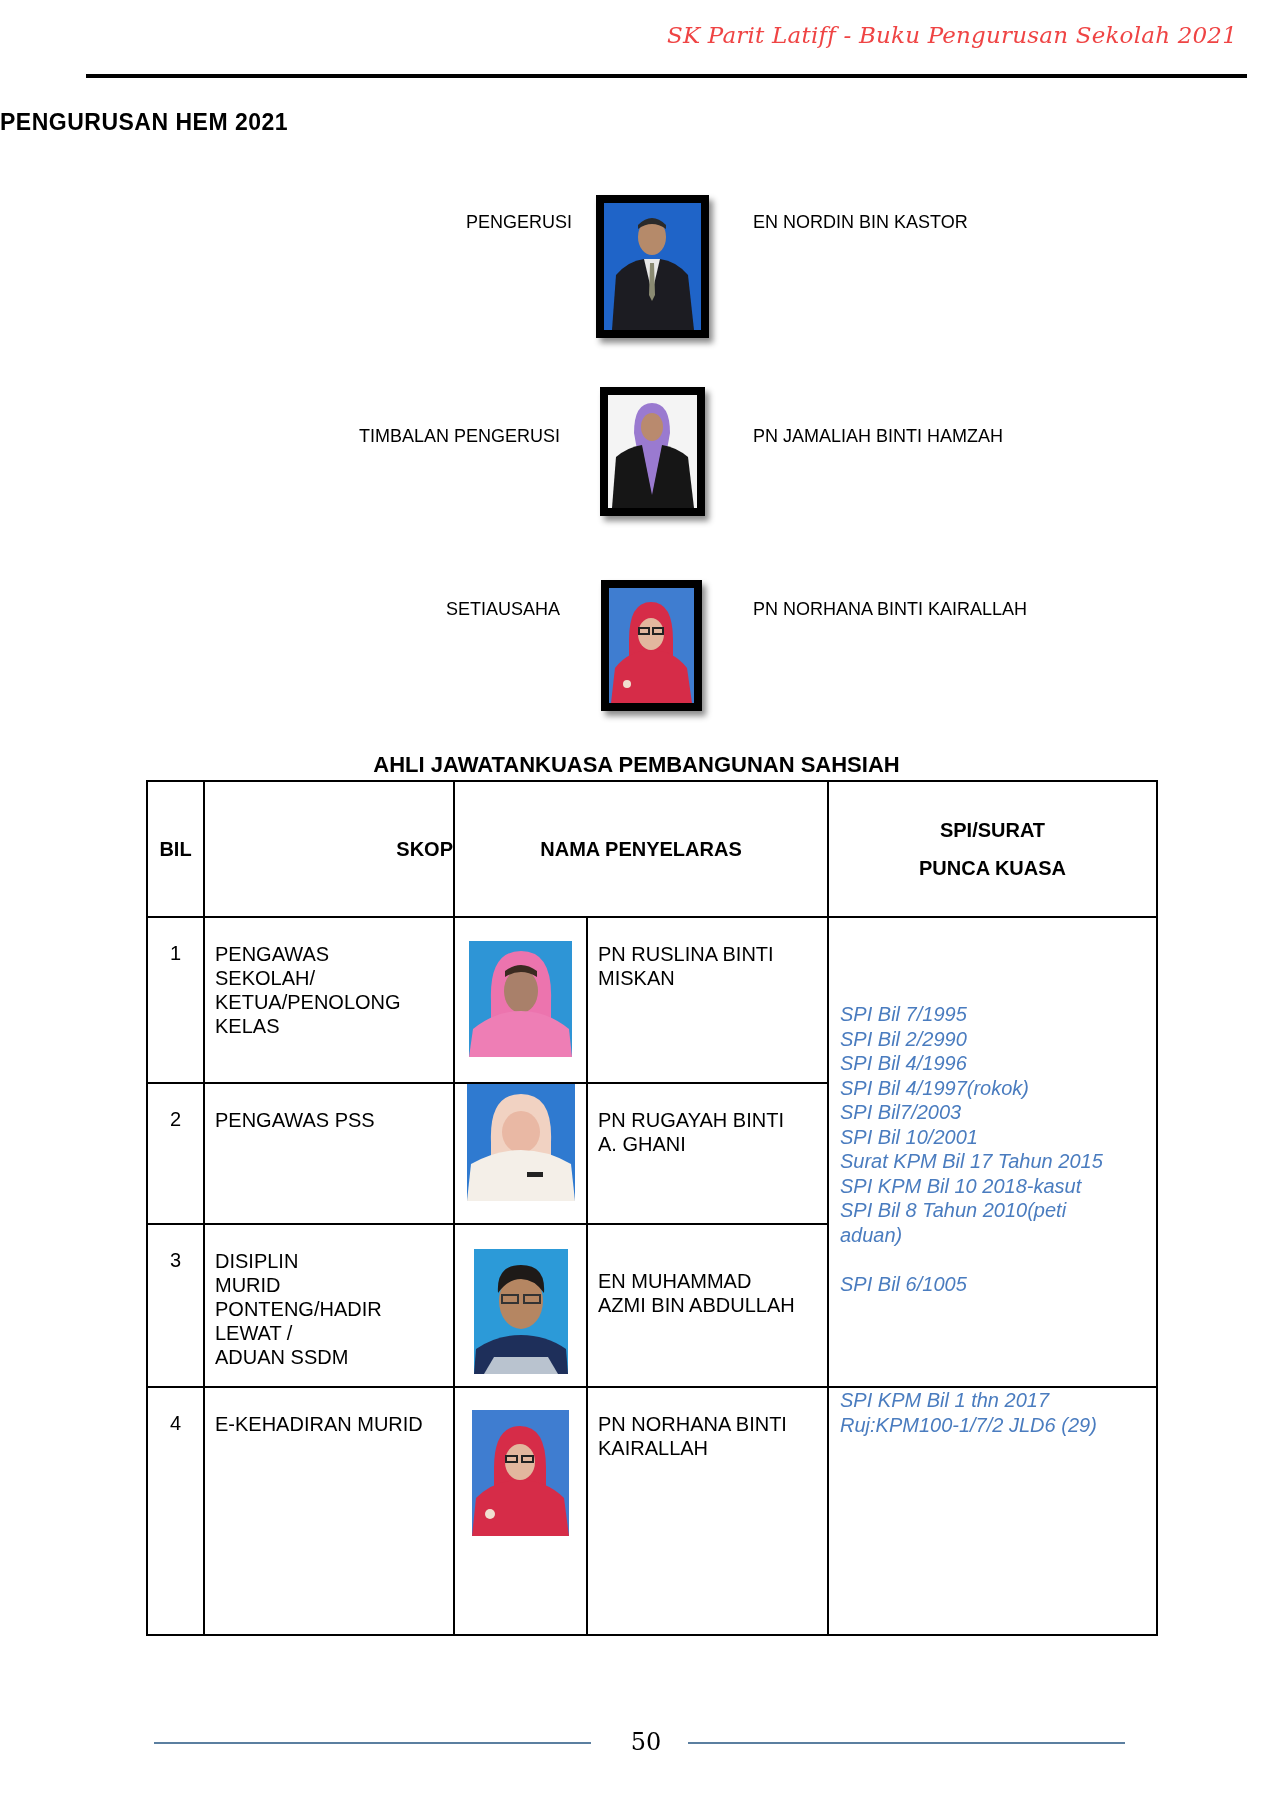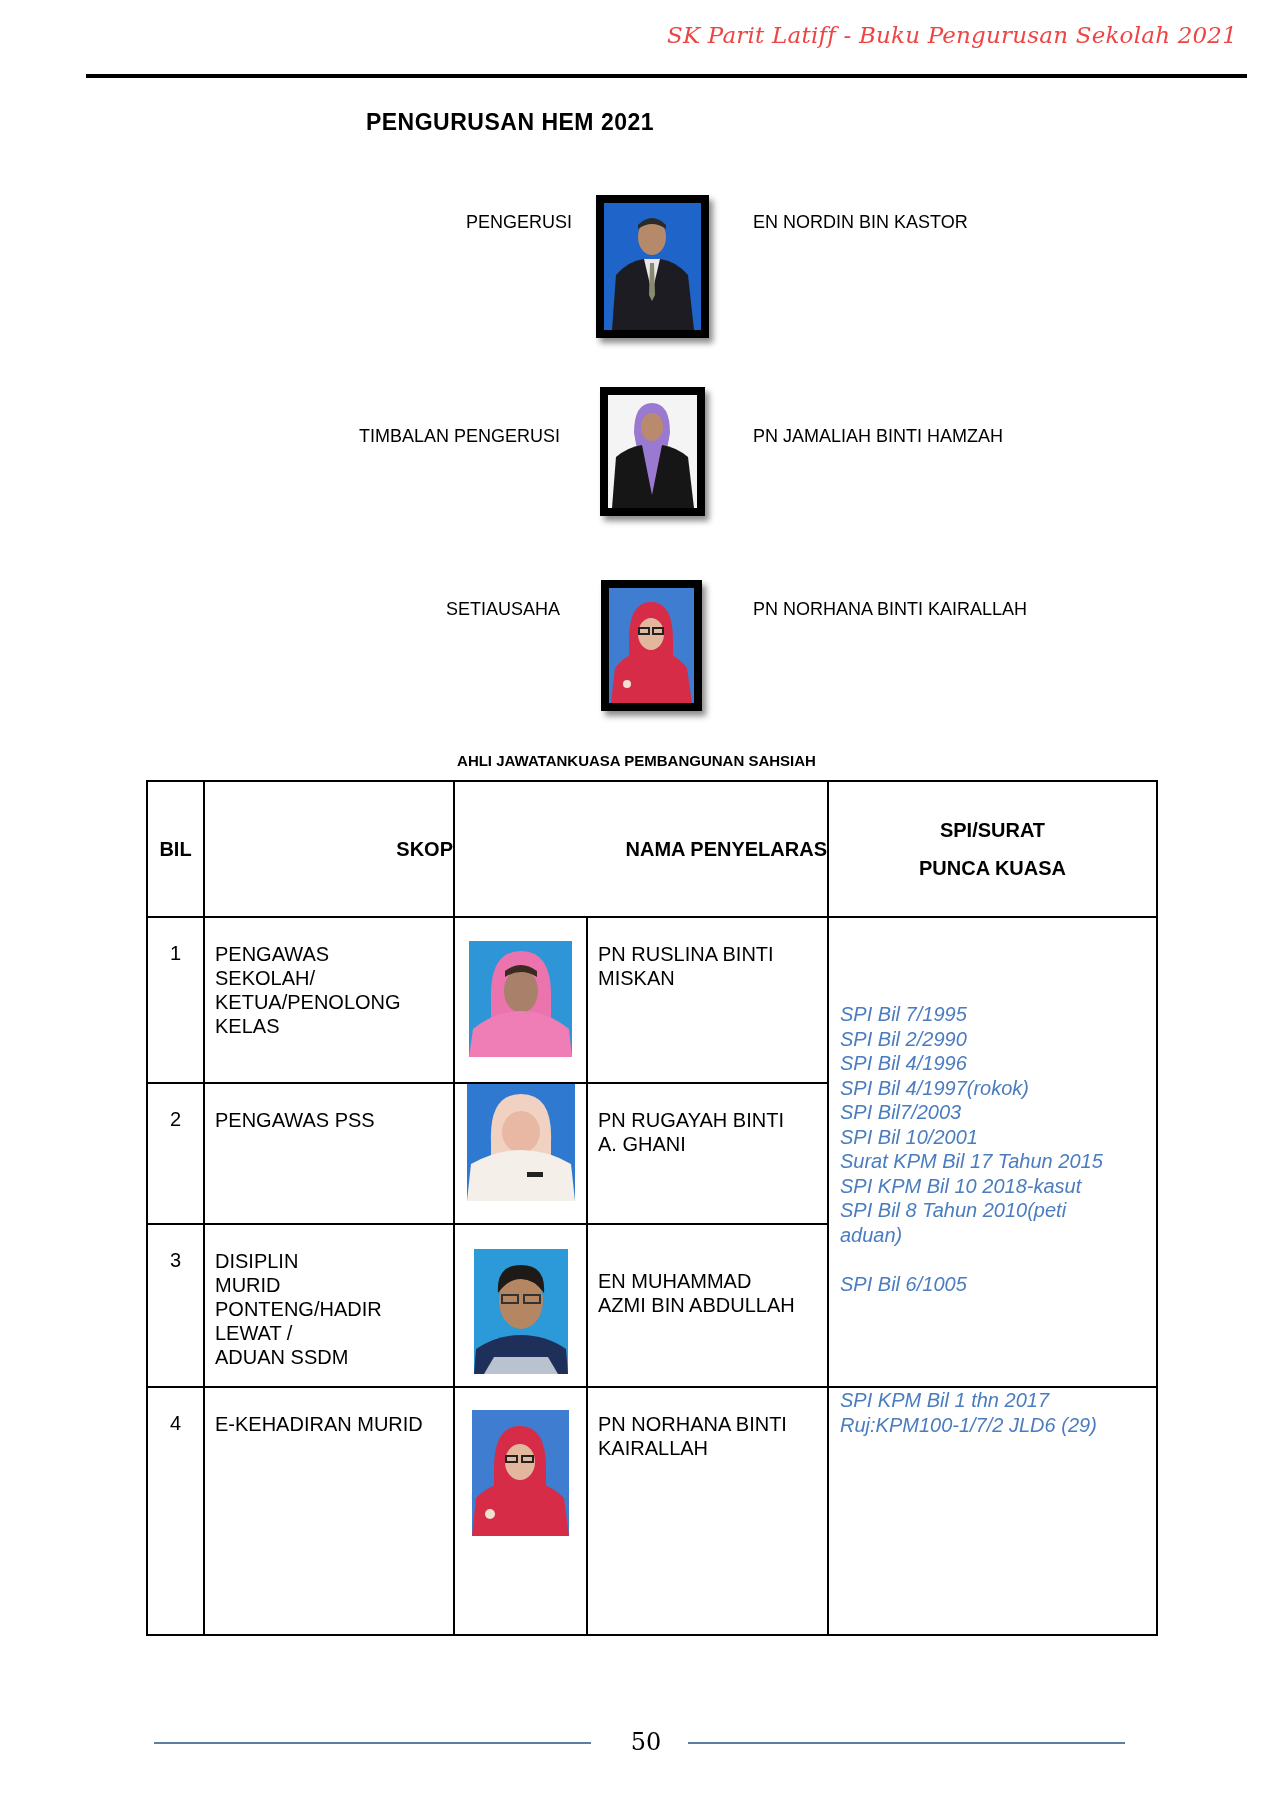--- a/index.html
+++ b/index.html
@@ -2,32 +2,32 @@
 <html><head>
 <meta charset="utf-8">
 <style>
   html, body { margin:0; padding:0; background:#ffffff; }
   body { width:1273px; height:1800px; position:relative; overflow:hidden;
          font-family:"Liberation Sans", sans-serif; color:#000; }
   .abs { position:absolute; }
   .header-text { right:36px; top:22px; font-family:"DejaVu Serif", serif; font-style:italic;
                  font-size:23px; color:#ef4444; letter-spacing:0.2px; white-space:nowrap; }
   .header-rule { left:86px; top:74px; width:1161px; height:4px; background:#000; }
-  .page-title { left:0; width:1020px; top:109px; text-align:center; font-weight:bold;
+  .page-title { left:0; width:1020px; top:109px; text-align:left; font-weight:bold;
                 font-size:23px; letter-spacing:0.5px; }
   .off-label { width:320px; text-align:right; font-size:18px; }
   .off-name { font-size:18px; white-space:nowrap; }
   .off-photo { border:8px solid #000; box-shadow:4px 5px 6px rgba(0,0,0,0.45); box-sizing:border-box; overflow:hidden; }
-  .sec-title { left:0; width:1273px; top:752px; text-align:center; font-weight:bold; font-size:15px; }
+  .sec-title { left:0; width:1273px; top:752px; text-align:center; font-weight:bold; font-size:22px; }
   table.main { position:absolute; left:146px; top:780px; width:1010px; border-collapse:collapse; table-layout:fixed; }
   table.main td, table.main th { border:2px solid #000; vertical-align:top; font-size:20px; padding:0; }
   table.main th { font-weight:bold; font-size:20px; }
   .th-bil { text-align:center; vertical-align:middle !important; }
   .th-skop { text-align:right; vertical-align:middle !important; padding-left:10px !important; }
-  .th-nama { text-align:right; vertical-align:middle !important; }
+  .th-nama { text-align:center; vertical-align:middle !important; }
   .th-spi { text-align:center; vertical-align:middle !important; line-height:38px; }
   .bil-cell { text-align:center; padding-top:24px !important; }
   .skop-cell { padding:24px 8px 0 10px !important; line-height:24px; }
   .photo-cell { text-align:center; }
   .name-cell { padding:24px 8px 0 10px !important; line-height:24px; }
   .spi-cell { padding:0 6px 0 11px !important; color:#4a7cbf; font-weight:normal; font-style:italic; font-size:20px; line-height:24.5px; }
   .mini-photo { display:inline-block; overflow:hidden; }
   .footer-line { height:2px; background:#5b7fa0; top:1742px; }
   .page-num { top:1728px; left:606px; width:80px; text-align:center; font-family:"DejaVu Serif", serif;
               font-weight:normal; font-size:24px; }

